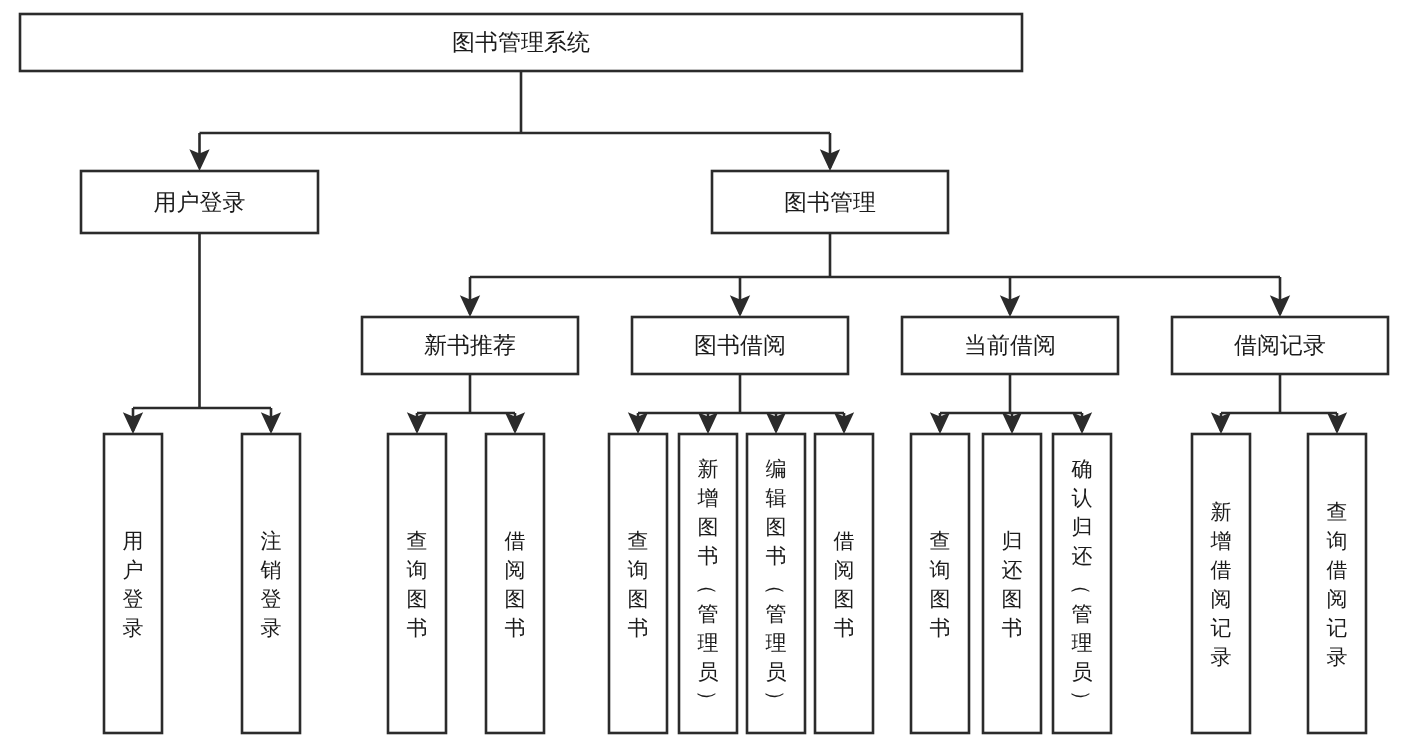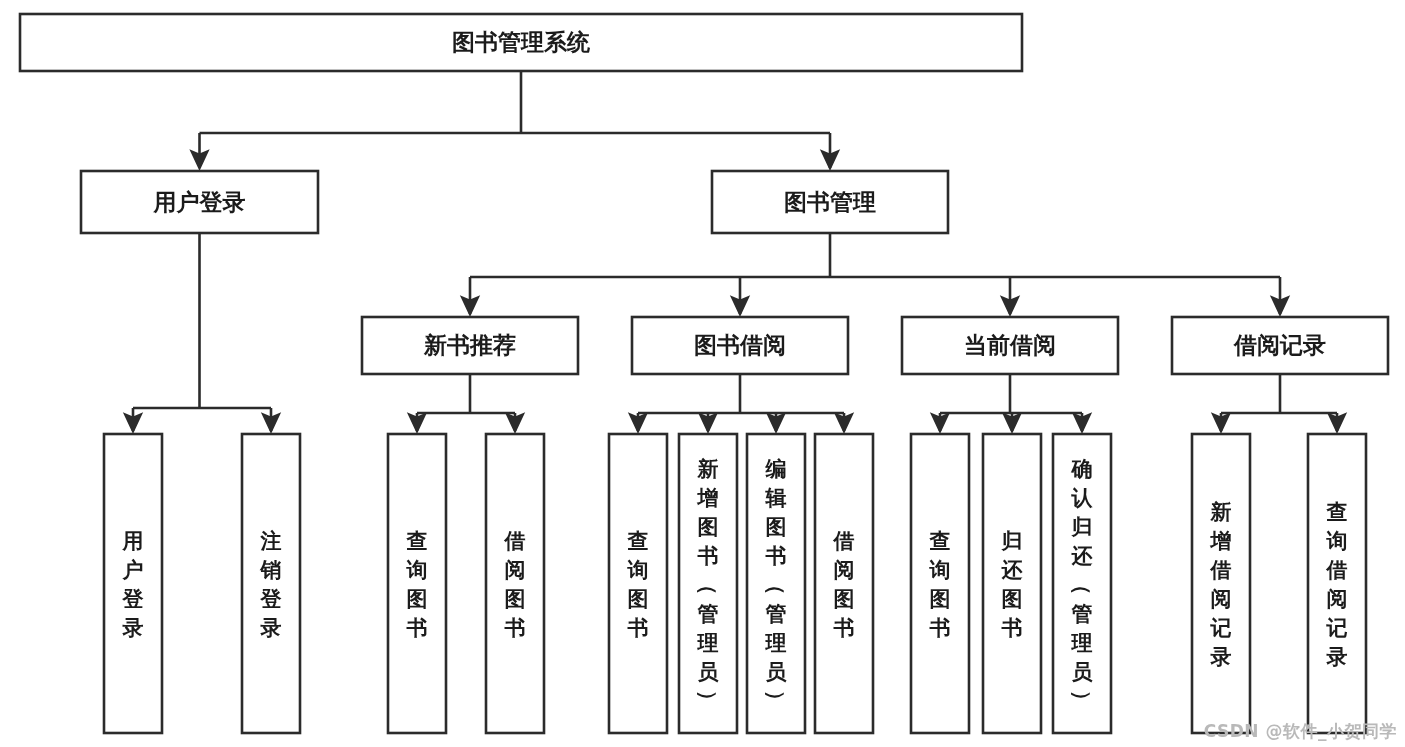--- a/index.html
+++ b/index.html
@@ -11,21 +11,20 @@
     width: 1405px;
     height: 747px;
     font-family: "DejaVu Sans", "Liberation Sans", sans-serif;
     overflow: hidden;
     position: relative;
   }
   #diagram-root {
     position: relative;
     width: 1405px;
     height: 747px;
-    font-weight: bold;
   }
   svg.diagram-canvas {
     position: absolute;
     left: 0;
     top: 0;
     width: 1405px;
     height: 747px;
     display: block;
   }
   .node-box {
@@ -259,14 +258,13 @@
           <text x="1337" y="548.12" class="node-label-v">询</text>
           <text x="1337" y="577.12" class="node-label-v">借</text>
           <text x="1337" y="606.12" class="node-label-v">阅</text>
           <text x="1337" y="635.12" class="node-label-v">记</text>
           <text x="1337" y="664.12" class="node-label-v">录</text>
           <title>查询借阅记录</title>
         </g>
       </g>
   </svg>
 
-  <div class="watermark">CSDN @软件_小贺同学</div>
 </div>
 
 </body></html>

